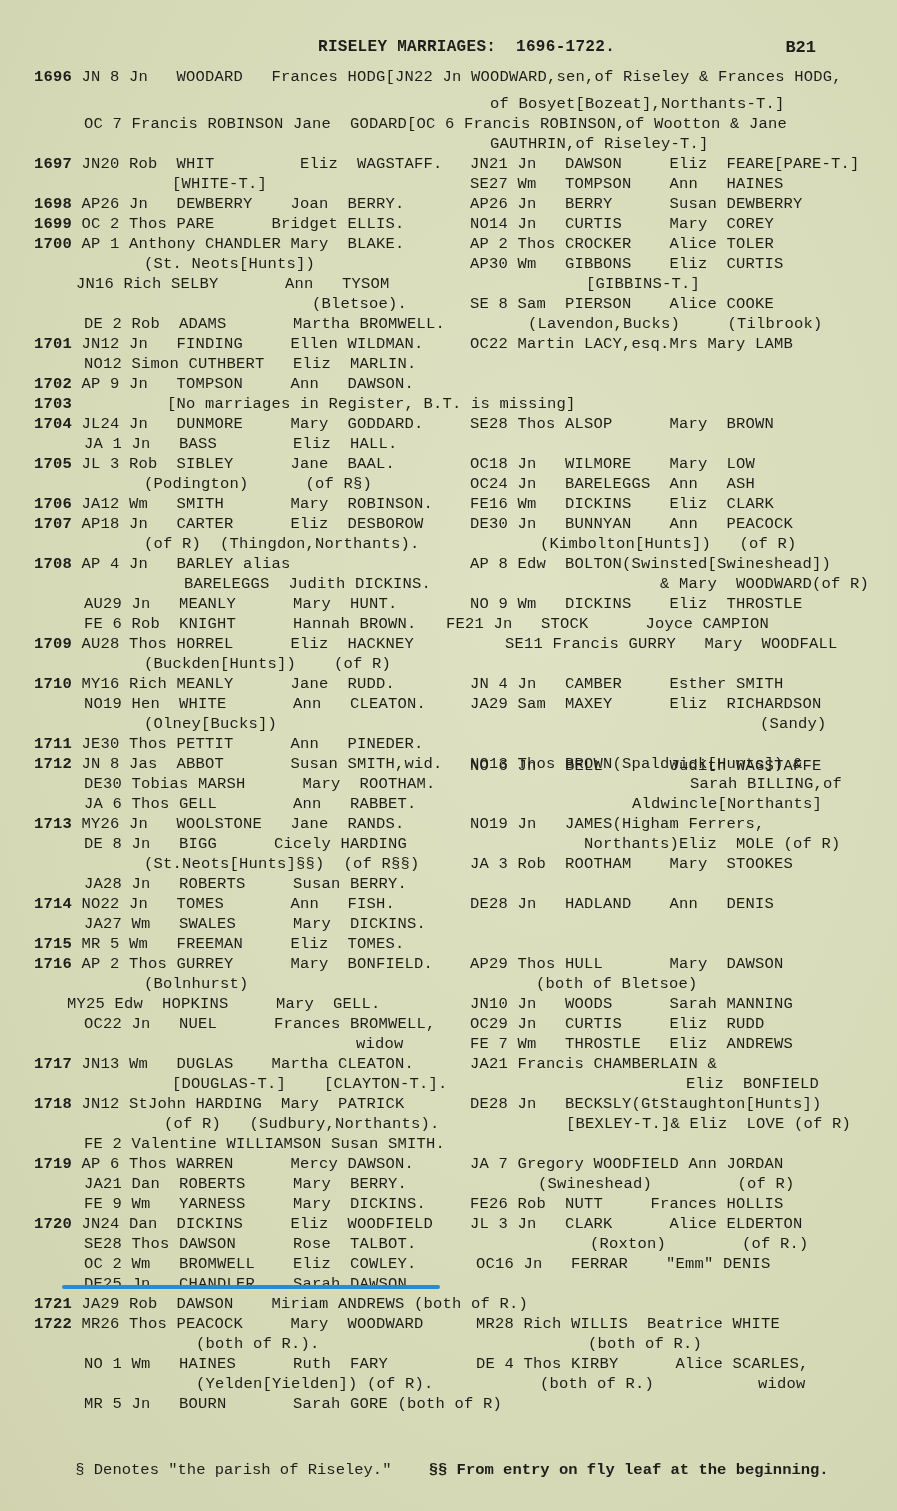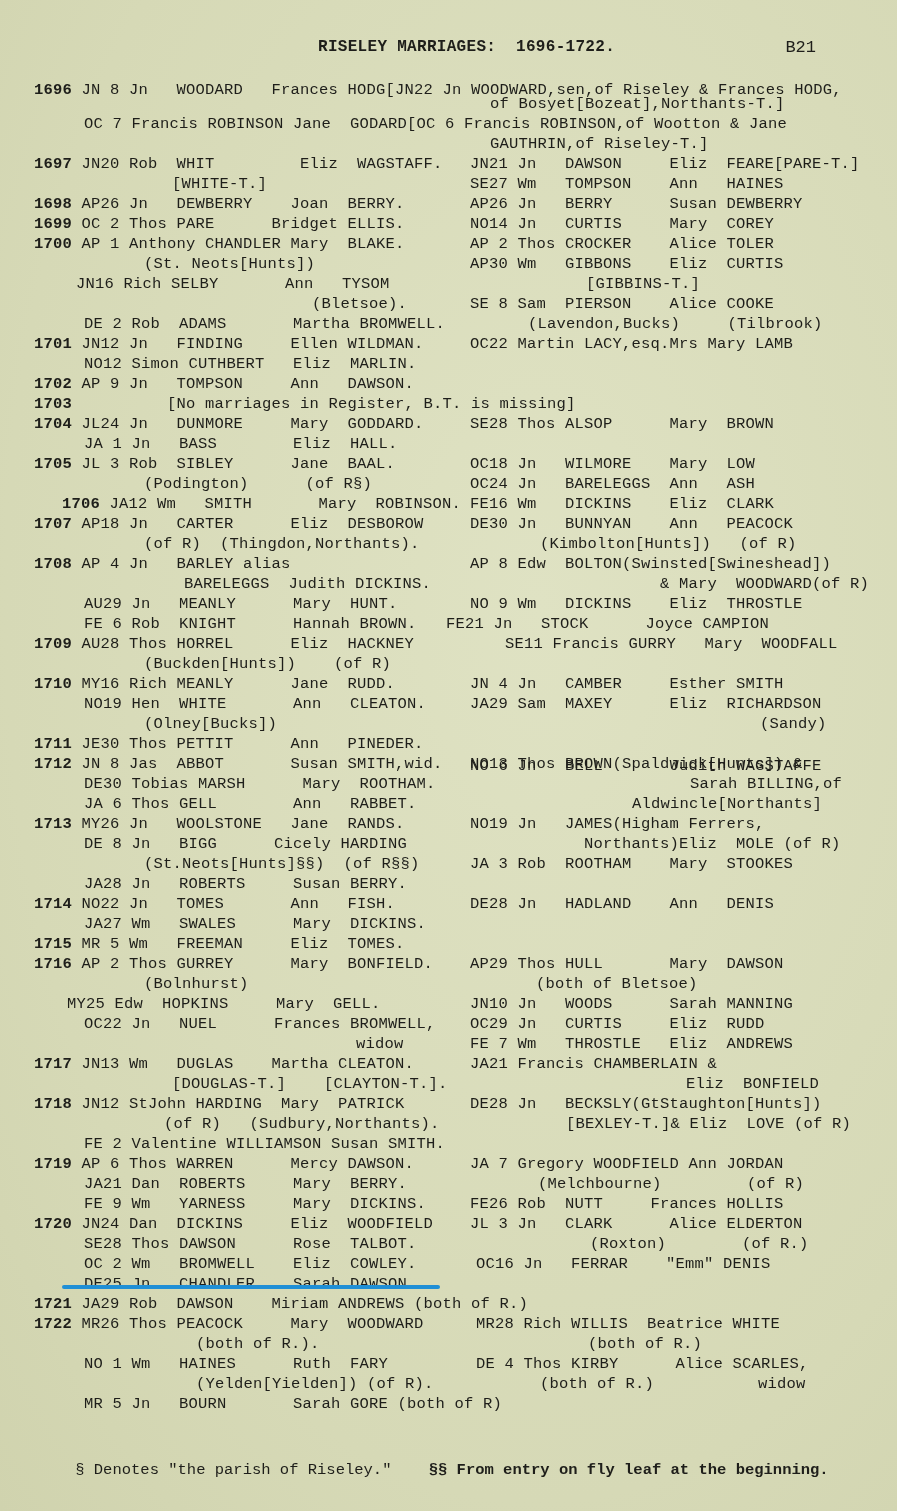--- a/index.html
+++ b/index.html
@@ -5,35 +5,35 @@
   html, body { margin: 0; padding: 0; }
   body {
     width: 897px; height: 1511px; position: relative; overflow: hidden;
     background: #d9dcbb;
     background-image: radial-gradient(ellipse at 60% 40%, #dfe2c3 0%, #d6d9b6 70%, #d0d3ae 100%);
     font-family: "Liberation Mono", "DejaVu Sans Mono", monospace;
     color: #1e1e1a;
   }
   .page { position: absolute; left: 0; top: 0; width: 836px; height: 1511px; }
   .hdr { position: absolute; top: 38px; font-size: 16px; font-weight: bold; letter-spacing: 0.3px; white-space: pre; }
-  .pgnum { position: absolute; top: 38px; right: 20px; font-size: 17px; font-weight: 400; }
+  .pgnum { position: absolute; top: 38px; right: 20px; font-size: 17px; font-weight: 700; }
   .ln { position: absolute; font-size: 15.5px; line-height: 20px; white-space: pre; letter-spacing: 0.2px; }
   .yr { font-weight: bold; }
   .hl { position: absolute; height: 4px; background: #1f8fd6; border-radius: 2px; }
   .foot { position: absolute; top: 1443px; left: 38px; font-size: 15.5px; white-space: pre; }
   .foot b { font-weight: bold; }
 </style>
 </head>
 <body>
 
 <div class="page">
   <div class="hdr" style="left:318px">RISELEY MARRIAGES:  1696-1722.</div>
   <div class="pgnum">B21</div>
   <div id="lines">
-      <div class="ln" style="top: 80px; left: 34px;"><span class="yr">1696</span> JN 8 Jn   WOODARD   Frances HODG[JN22 Jn WOODWARD,sen,of Riseley &amp; Frances HODG,</div>
+      <div class="ln" style="top: 67px; left: 34px;"><span class="yr">1696</span> JN 8 Jn   WOODARD   Frances HODG[JN22 Jn WOODWARD,sen,of Riseley &amp; Frances HODG,</div>
       <div class="ln" style="top: 94px; left: 490px;">of Bosyet[Bozeat],Northants-T.]</div>
       <div class="ln" style="top: 114px; left: 84px;">OC 7 Francis ROBINSON Jane  GODARD[OC 6 Francis ROBINSON,of Wootton &amp; Jane</div>
       <div class="ln" style="top: 134px; left: 490px;">GAUTHRIN,of Riseley-T.]</div>
       <div class="ln" style="top: 154px; left: 34px;"><span class="yr">1697</span> JN20 Rob  WHIT         Eliz  WAGSTAFF.</div>
       <div class="ln" style="top: 154px; left: 470px;">JN21 Jn   DAWSON     Eliz  FEARE[PARE-T.]</div>
       <div class="ln" style="top: 174px; left: 172px;">[WHITE-T.]</div>
       <div class="ln" style="top: 174px; left: 470px;">SE27 Wm   TOMPSON    Ann   HAINES</div>
       <div class="ln" style="top: 194px; left: 34px;"><span class="yr">1698</span> AP26 Jn   DEWBERRY    Joan  BERRY.</div>
       <div class="ln" style="top: 194px; left: 470px;">AP26 Jn   BERRY      Susan DEWBERRY</div>
       <div class="ln" style="top: 214px; left: 34px;"><span class="yr">1699</span> OC 2 Thos PARE      Bridget ELLIS.</div>
@@ -53,21 +53,21 @@
       <div class="ln" style="top: 354px; left: 84px;">NO12 Simon CUTHBERT   Eliz  MARLIN.</div>
       <div class="ln" style="top: 374px; left: 34px;"><span class="yr">1702</span> AP 9 Jn   TOMPSON     Ann   DAWSON.</div>
       <div class="ln" style="top: 394px; left: 34px;"><span class="yr">1703</span>          [No marriages in Register, B.T. is missing]</div>
       <div class="ln" style="top: 414px; left: 34px;"><span class="yr">1704</span> JL24 Jn   DUNMORE     Mary  GODDARD.</div>
       <div class="ln" style="top: 414px; left: 470px;">SE28 Thos ALSOP      Mary  BROWN</div>
       <div class="ln" style="top: 434px; left: 84px;">JA 1 Jn   BASS        Eliz  HALL.</div>
       <div class="ln" style="top: 454px; left: 34px;"><span class="yr">1705</span> JL 3 Rob  SIBLEY      Jane  BAAL.</div>
       <div class="ln" style="top: 454px; left: 470px;">OC18 Jn   WILMORE    Mary  LOW</div>
       <div class="ln" style="top: 474px; left: 144px;">(Podington)      (of R§)</div>
       <div class="ln" style="top: 474px; left: 470px;">OC24 Jn   BARELEGGS  Ann   ASH</div>
-      <div class="ln" style="top: 494px; left: 34px; margin-left: 28px;"><span class="yr">1706</span> JA12 Wm   SMITH       Mary  ROBINSON.</div>
+      <div class="ln" style="top: 494px; left: 34px;"><span class="yr">1706</span> JA12 Wm   SMITH       Mary  ROBINSON.</div>
       <div class="ln" style="top: 494px; left: 470px;">FE16 Wm   DICKINS    Eliz  CLARK</div>
       <div class="ln" style="top: 514px; left: 34px;"><span class="yr">1707</span> AP18 Jn   CARTER      Eliz  DESBOROW</div>
       <div class="ln" style="top: 514px; left: 470px;">DE30 Jn   BUNNYAN    Ann   PEACOCK</div>
       <div class="ln" style="top: 534px; left: 144px;">(of R)  (Thingdon,Northants).</div>
       <div class="ln" style="top: 534px; left: 540px;">(Kimbolton[Hunts])   (of R)</div>
       <div class="ln" style="top: 554px; left: 34px;"><span class="yr">1708</span> AP 4 Jn   BARLEY alias</div>
       <div class="ln" style="top: 554px; left: 470px;">AP 8 Edw  BOLTON(Swinsted[Swineshead])</div>
       <div class="ln" style="top: 574px; left: 184px;">BARELEGGS  Judith DICKINS.</div>
       <div class="ln" style="top: 574px; left: 660px;">&amp; Mary  WOODWARD(of R)</div>
       <div class="ln" style="top: 594px; left: 84px;">AU29 Jn   MEANLY      Mary  HUNT.</div>
@@ -117,21 +117,21 @@
       <div class="ln" style="top: 1074px; left: 172px;">[DOUGLAS-T.]    [CLAYTON-T.].</div>
       <div class="ln" style="top: 1074px; left: 686px;">Eliz  BONFIELD</div>
       <div class="ln" style="top: 1094px; left: 34px;"><span class="yr">1718</span> JN12 StJohn HARDING  Mary  PATRICK</div>
       <div class="ln" style="top: 1094px; left: 470px;">DE28 Jn   BECKSLY(GtStaughton[Hunts])</div>
       <div class="ln" style="top: 1114px; left: 164px;">(of R)   (Sudbury,Northants).</div>
       <div class="ln" style="top: 1114px; left: 566px;">[BEXLEY-T.]&amp; Eliz  LOVE (of R)</div>
       <div class="ln" style="top: 1134px; left: 84px;">FE 2 Valentine WILLIAMSON Susan SMITH.</div>
       <div class="ln" style="top: 1154px; left: 34px;"><span class="yr">1719</span> AP 6 Thos WARREN      Mercy DAWSON.</div>
       <div class="ln" style="top: 1154px; left: 470px;">JA 7 Gregory WOODFIELD Ann JORDAN</div>
       <div class="ln" style="top: 1174px; left: 84px;">JA21 Dan  ROBERTS     Mary  BERRY.</div>
-      <div class="ln" style="top: 1174px; left: 538px;">(Melchbourne)         (of R)</div>
+      <div class="ln" style="top: 1174px; left: 538px;">(Swineshead)         (of R)</div>
       <div class="ln" style="top: 1194px; left: 84px;">FE 9 Wm   YARNESS     Mary  DICKINS.</div>
       <div class="ln" style="top: 1194px; left: 470px;">FE26 Rob  NUTT     Frances HOLLIS</div>
       <div class="ln" style="top: 1214px; left: 34px;"><span class="yr">1720</span> JN24 Dan  DICKINS     Eliz  WOODFIELD</div>
       <div class="ln" style="top: 1214px; left: 470px;">JL 3 Jn   CLARK      Alice ELDERTON</div>
       <div class="ln" style="top: 1234px; left: 84px;">SE28 Thos DAWSON      Rose  TALBOT.</div>
       <div class="ln" style="top: 1234px; left: 590px;">(Roxton)        (of R.)</div>
       <div class="ln" style="top: 1254px; left: 84px;">OC 2 Wm   BROMWELL    Eliz  COWLEY.</div>
       <div class="ln" style="top: 1254px; left: 476px;">OC16 Jn   FERRAR    "Emm" DENIS</div>
       <div class="ln" style="top: 1274px; left: 84px;">DE25 Jn   CHANDLER    Sarah DAWSON.</div>
       <div class="ln" style="top: 1294px; left: 34px;"><span class="yr">1721</span> JA29 Rob  DAWSON    Miriam ANDREWS (both of R.)</div>

